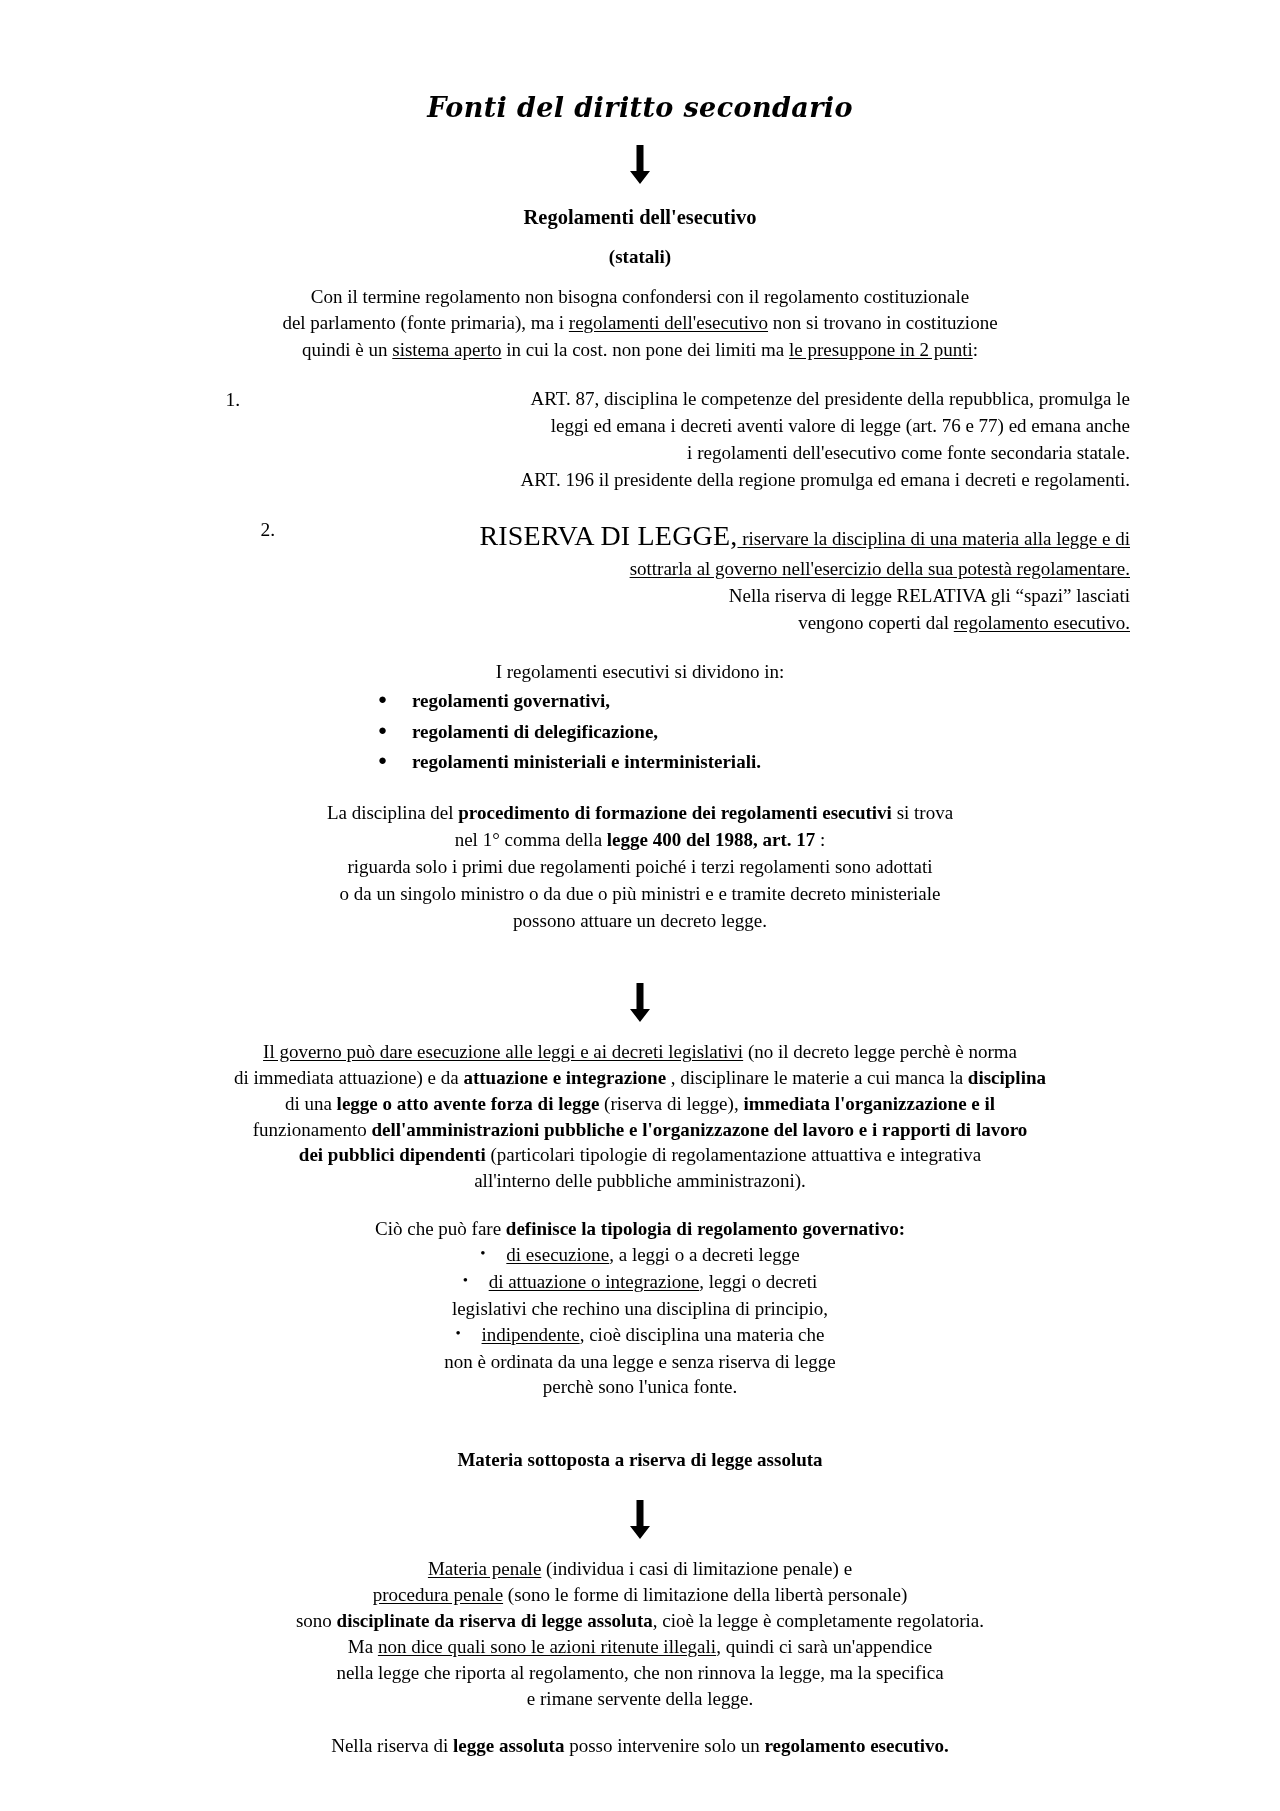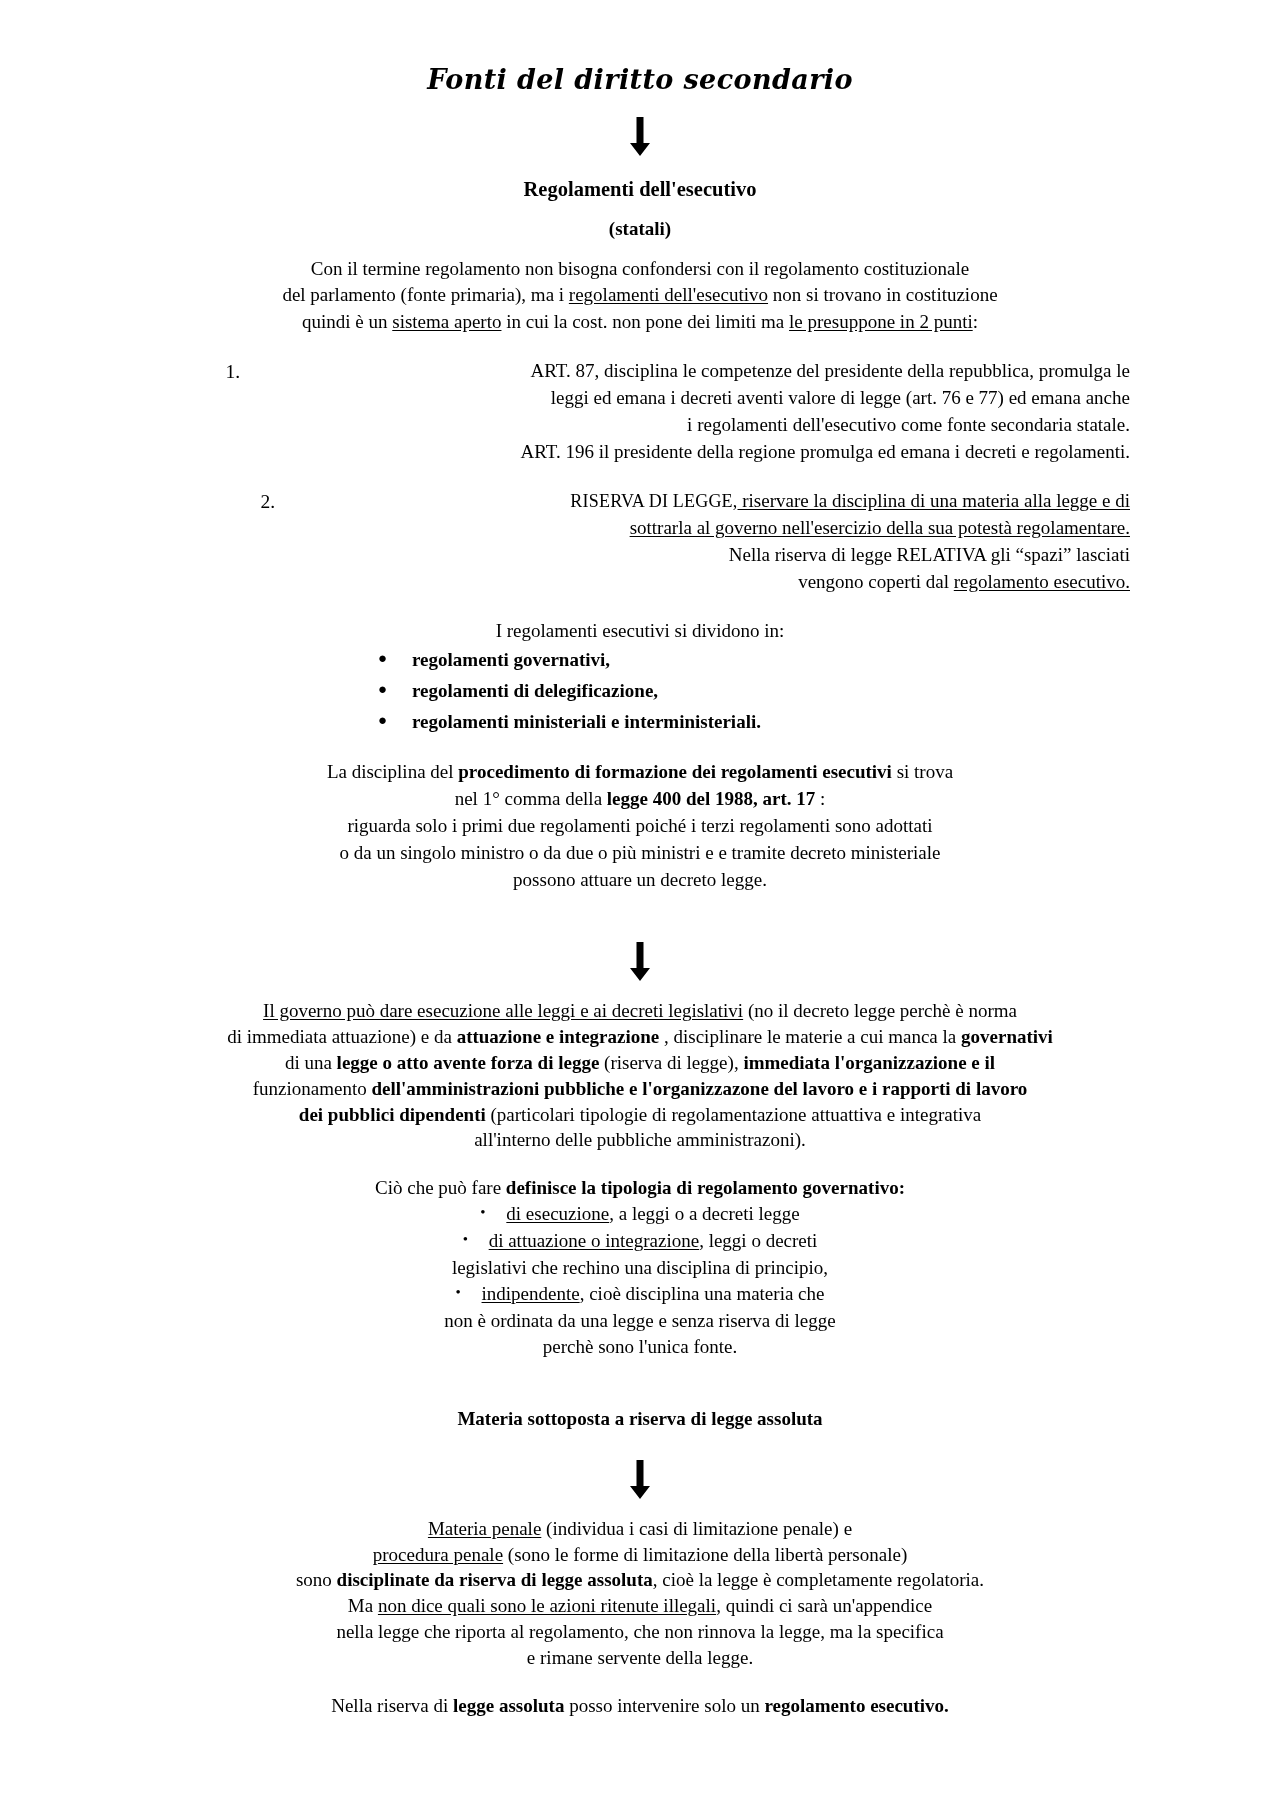--- a/index.html
+++ b/index.html
@@ -21,21 +21,21 @@
     padding: 0;
     box-sizing: border-box;
   }
   .doc-title {
     text-align: center;
     font-size: 27px;
     font-style: italic;
     font-weight: bold;
     letter-spacing: 0.4px;
     margin: 0;
-    padding-top: 64px;
+    padding-top: 92px;
     font-family: "DejaVu Serif", "Liberation Serif", serif;
   }
   .arrow {
     text-align: center;
     line-height: 0;
     margin: 0;
   }
   .arrow svg { display: inline-block; }
   .arrow-gap-a { padding-top: 22px; padding-bottom: 18px; }
   .arrow-gap-b { padding-top: 14px; padding-bottom: 16px; }
@@ -80,21 +80,21 @@
   }
   .numitem .body {
     flex: 1 1 auto;
     font-size: 19px;
     line-height: 1.42;
     text-align: right;
   }
   .numitem.offset-1 { padding-left: 210px; padding-right: 150px; }
   .numitem.offset-2 { padding-left: 245px; padding-right: 150px; }
 
-  .big-caps { font-size: 18px; letter-spacing: 0.2px; margin-left: 41px; }
+  .big-caps { font-size: 28px; letter-spacing: 0.2px; margin-left: 41px; }
 
   .bullets {
     margin: 0;
     padding: 0;
     list-style: none;
   }
   .bullet-row {
     display: flex;
     align-items: baseline;
     padding-left: 378px;
@@ -202,21 +202,21 @@
 
 
   <div class="arrow arrow-gap-b">
     <svg width="22" height="40" viewBox="0 0 22 40" aria-hidden="true">
       <path d="M7.5 0 H14.5 V26 H21 L11 39 L1 26 H7.5 Z" fill="#000000"></path>
     </svg>
   </div>
 
   <div class="para tight">
     <u>Il governo può dare esecuzione alle leggi e ai decreti legislativi</u><span> (no il decreto legge perchè è norma</span><br>
-    <span>di immediata attuazione) e da </span><b>attuazione e integrazione</b><span> , disciplinare le materie a cui manca la </span><b>governativi</b><br>
+    <span>di immediata attuazione) e da </span><b>attuazione e integrazione</b><span> , disciplinare le materie a cui manca la </span><b>disciplina</b><br>
     <span>di una </span><b>legge o atto avente forza di legge</b><span> (riserva di legge), </span><b>immediata l'organizzazione e il</b><br>
     <span>funzionamento</span><b> dell'amministrazioni pubbliche e l'organizzazone del lavoro e i rapporti di lavoro</b><br>
     <b>dei pubblici dipendenti</b><span> (particolari tipologie di regolamentazione attuattiva e integrativa</span><br>
     <span>all'interno delle pubbliche amministrazoni).</span>
   </div>
 
   <div class="spacer-md"></div>
 
   <div class="para tight">
     <span>Ciò che può fare </span><b>definisce la tipologia di regolamento governativo:</b>

